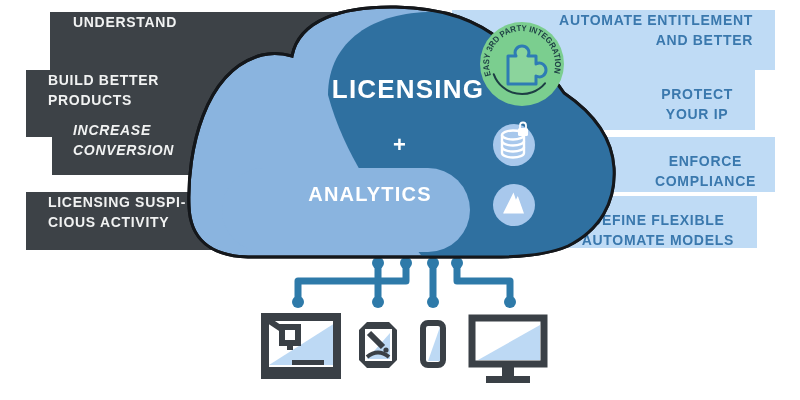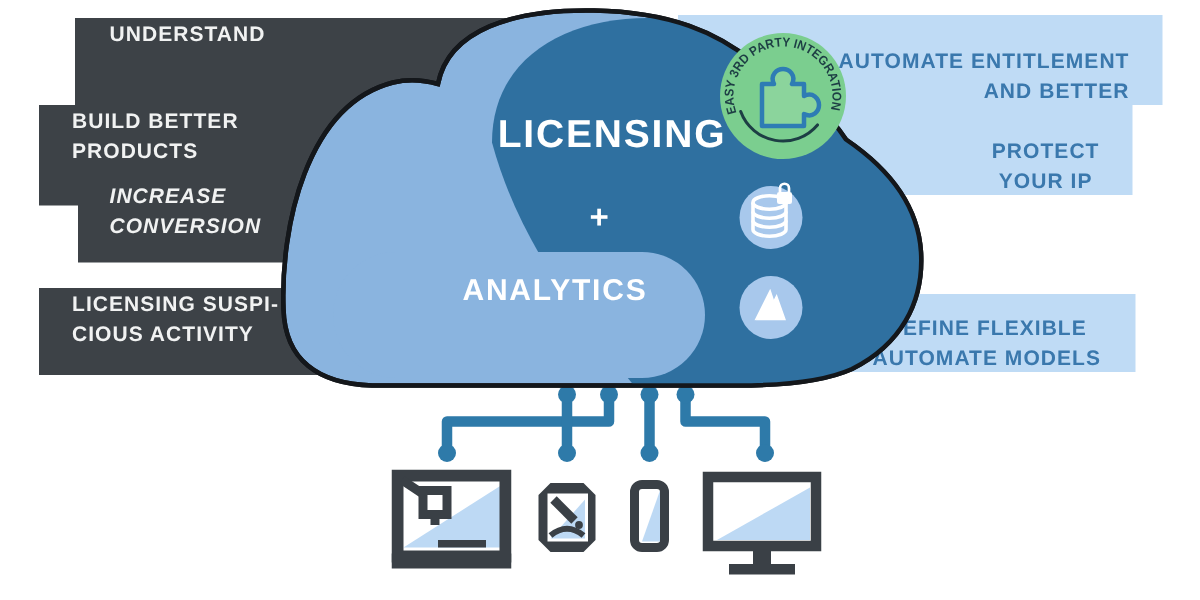--- a/index.html
+++ b/index.html
@@ -9,21 +9,21 @@
   }
   
   .lbox {
     position:absolute; background:#3d4247; color:#f1f2f2;
     display:flex; z-index:1;
   }
   .lbox .txt { font-weight:bold; font-size:14px; line-height:20px; letter-spacing:.7px; }
   
   .rbox {
     position:absolute; background:#bfdbf5; color:#3a78ad;
-    display:flex; align-items:flex-end; justify-content:flex-end; z-index:1;
+    display:flex; align-items:flex-start; justify-content:flex-end; z-index:1;
   }
   .rbox .txt { font-weight:bold; font-size:14px; line-height:20px; letter-spacing:.7px; }
   .txt-right { text-align:right; }
   .txt-center { text-align:center;margin-top:14px; }
   
   .overlay { position:absolute; left:0; top:0; z-index:2; pointer-events:none; }
   .devsvg  { position:absolute; z-index:1; }
   .badge   { position:absolute; left:470px; top:12px; z-index:4; }
   .cloudtext {
     position:absolute; z-index:3; color:#ffffff; font-weight:bold;
@@ -65,20 +65,26 @@
   <div class="rbox" style="left:452px;top:10px;width:323px;height:60px;">
     <div class="txt txt-right" style="padding-right:22px;">
       <div>AUTOMATE ENTITLEMENT</div>
       <div>AND BETTER</div>
     </div>
   </div>
   <div class="rbox" style="left:545px;top:70px;width:210px;height:60px;">
     <div class="txt txt-center" style="padding-right:22px;">
       <div>PROTECT</div>
       <div>YOUR IP</div>
+    </div>
+  </div>
+  <div class="rbox" style="left:605px;top:137px;width:170px;height:55px;">
+    <div class="txt txt-center" style="padding-right:19px;">
+      <div>ENFORCE</div>
+      <div>COMPLIANCE</div>
     </div>
   </div>
   <div class="rbox" style="left:540px;top:196px;width:217px;height:52px;">
     <div class="txt txt-center" style="padding-right:23px;">
       <div>DEFINE FLEXIBLE</div>
       <div>AUTOMATE MODELS</div>
     </div>
   </div>
 
   <svg class="overlay" width="800" height="400" viewBox="0 0 800 400">

